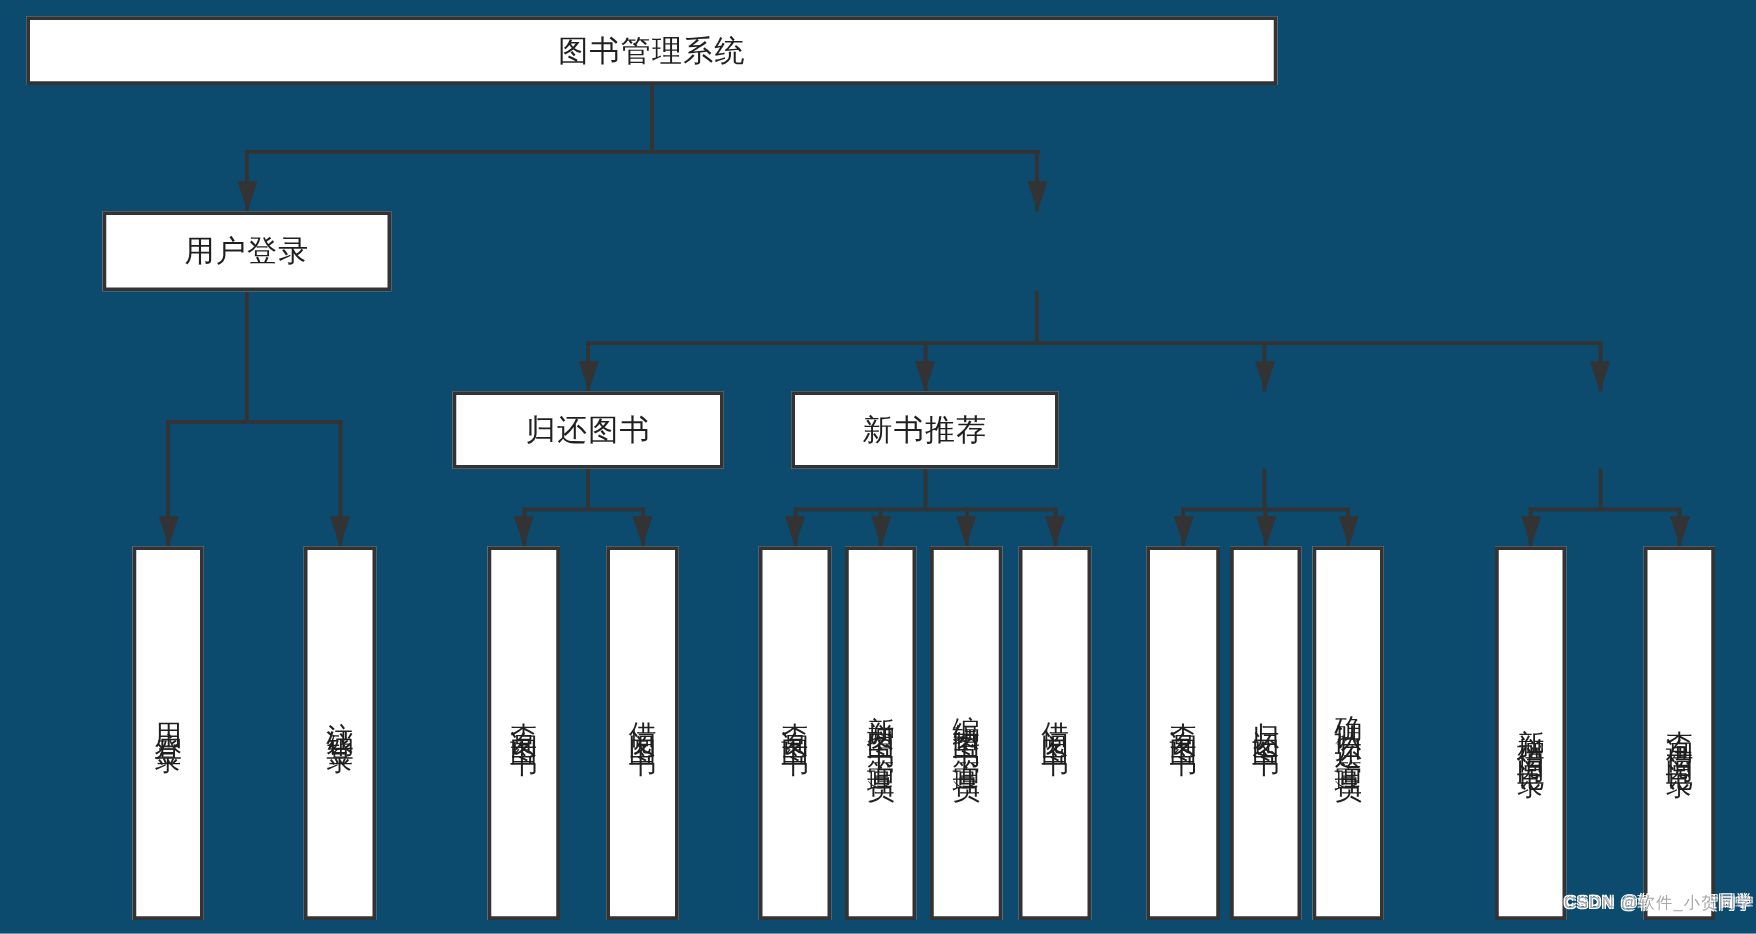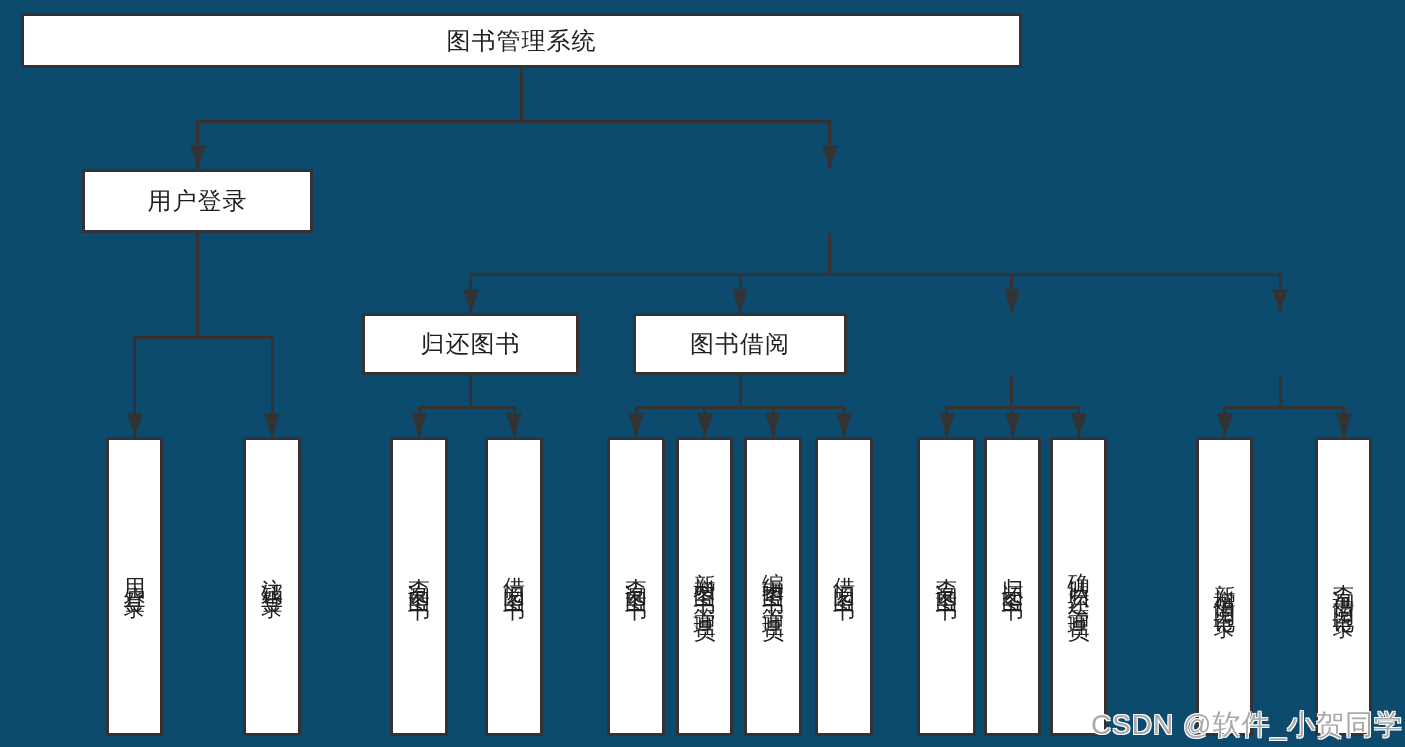--- a/index.html
+++ b/index.html
@@ -43,22 +43,22 @@
     position: absolute;
     width: 0;
     height: 0;
     border-left: 8px solid transparent;
     border-right: 8px solid transparent;
     border-top: 24px solid #333333;
   }
   .watermark {
     position: absolute;
     right: 2px;
-    bottom: 3px;
-    font-size: 28px;
+    bottom: 16px;
+    font-size: 13px;
     letter-spacing: 1px;
     color: #a9a9a9;
     text-shadow: -1px -1px 0 #ffffff, 1px -1px 0 #ffffff, -1px 1px 0 #ffffff, 1px 1px 0 #ffffff;
     white-space: nowrap;
   }
 </style>
 </head>
 <body>
 
 <div class="canvas">
@@ -127,21 +127,21 @@
   </div>
 
   <div class="node hnode" style="left:82px; top:169px; width:231px; height:64px;">
     <span>用户登录</span>
   </div>
 
   <div class="node hnode" style="left:362px; top:313px; width:217px; height:62px;">
     <span>归还图书</span>
   </div>
   <div class="node hnode" style="left:633px; top:313px; width:214px; height:62px;">
-    <span>图书借阅</span>
+    <span>新书推荐</span>
   </div>
 
   <div class="node leaf short" style="left:106px; top:437px; width:57px; height:299px;">
     <span class="vtext">用户登录</span>
   </div>
   <div class="node leaf short" style="left:243px; top:437px; width:58px; height:299px;">
     <span class="vtext">注销登录</span>
   </div>
 
   <div class="node leaf short" style="left:390px; top:437px; width:58px; height:299px;">

